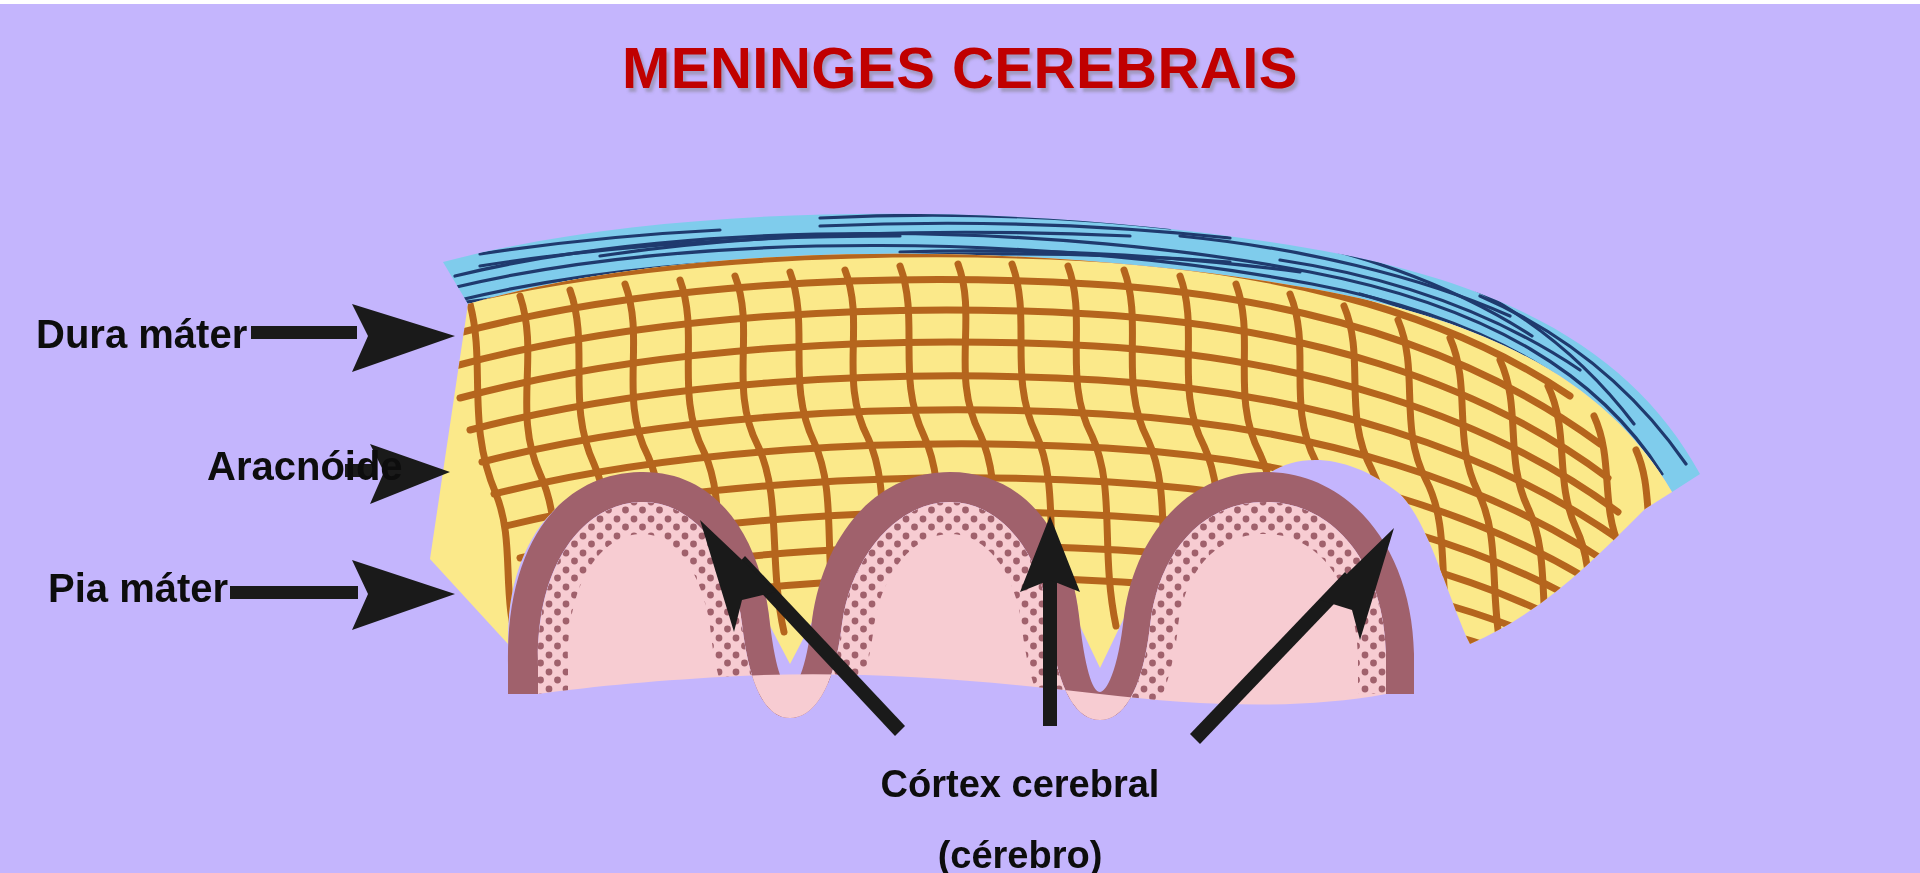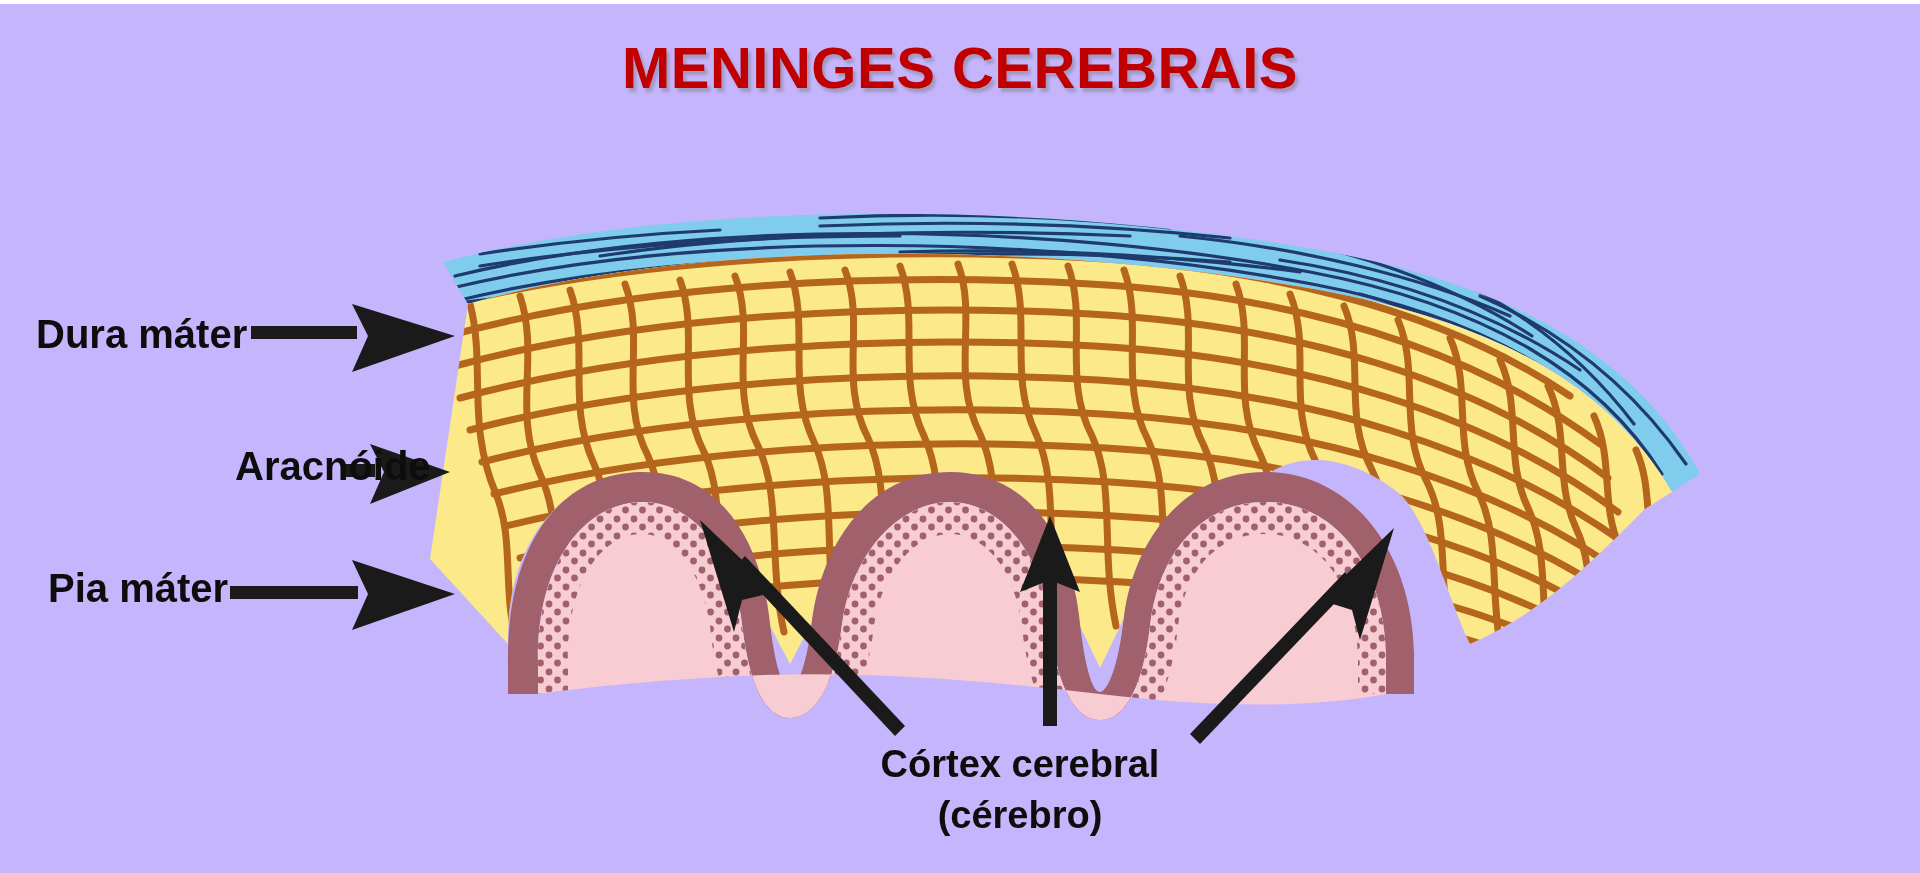--- a/index.html
+++ b/index.html
@@ -42,37 +42,37 @@
   
   .side-label {
     position: absolute;
     font-family: "Liberation Sans", sans-serif;
     font-weight: bold;
     font-size: 40px;
     color: #0d0d0d;
     white-space: nowrap;
   }
   #label-dura     { left: 36px;  top: 308px; }
-  #label-aracnoide{ left: 207px; top: 440px; margin-left: 28px; }
+  #label-aracnoide{ left: 207px; top: 440px; }
   #label-pia      { left: 48px;  top: 562px; text-align: center; }
 
   
   .caption {
     position: absolute;
     left: 740px;
     top: 735px;
     width: 560px;
     text-align: center;
     font-family: "Liberation Sans", sans-serif;
     font-weight: bold;
     font-size: 38px;
     line-height: 1.35;
     color: #0d0d0d;
   }
-  .caption span { display: block; }
+  .caption span { display: block; margin-top: 20px; }
 
   svg.art {
     position: absolute;
     left: 0; top: 0;
     width: 1920px;
     height: 873px;
   }
 </style>
 </head>
 <body>

